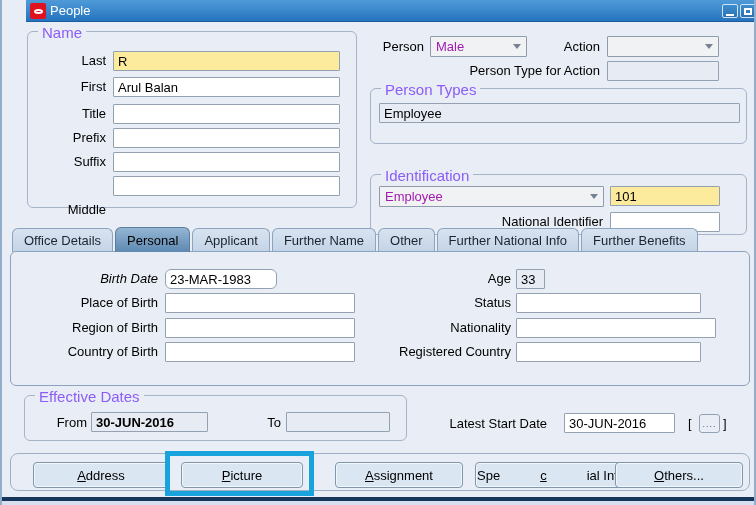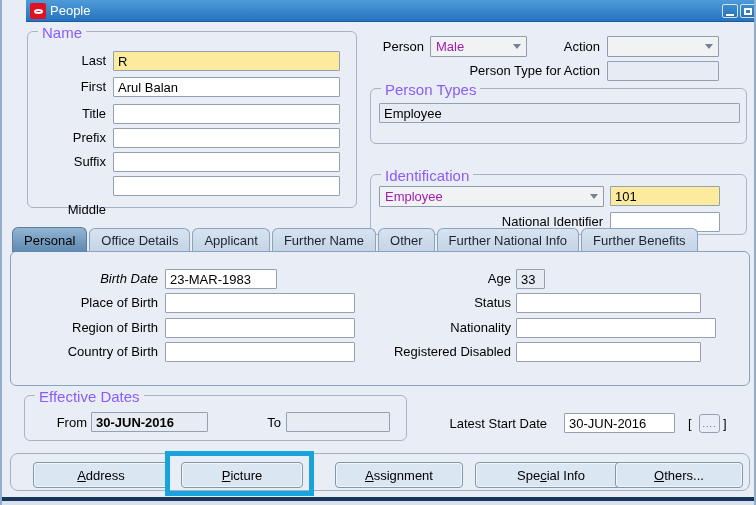--- a/index.html
+++ b/index.html
@@ -128,46 +128,46 @@
     <div class="combo" style="left:8px;top:11px;width:225px;">
       <span class="ctext">Employee</span>
       <span class="arrow"></span>
     </div>
     <input class="tf req" style="left: 239px; top: 11px; width: 110px;" value="101">
     <span class="lbl" style="left:95px;width:137px;top:37px;">National Identifier</span>
     <input class="tf" style="left: 239px; top: 37px; width: 110px;" value="">
   </div>
 
   <div class="tabstrip">
+    <div class="tab">Office Details</div>
     <div class="tab active">Personal</div>
-    <div class="tab">Office Details</div>
     <div class="tab">Applicant</div>
     <div class="tab">Further Name</div>
     <div class="tab">Other</div>
     <div class="tab">Further National Info</div>
     <div class="tab">Further Benefits</div>
   </div>
 
   <div class="tabframe">
     <span class="lbl" style="left:12px;width:135px;top:17px;font-style:italic;">Birth Date</span>
-    <input class="tf" style="left: 154px; top: 17px; width: 112px;" value="23-MAR-1983">
+    <input class="tf" style="left: 154px; top: 17px; width: 112px; border-radius: 6px;" value="23-MAR-1983">
     <span class="lbl" style="left:12px;width:135px;top:41px;">Place of Birth</span>
     <input class="tf" style="left: 154px; top: 41px; width: 190px;" value="">
     <span class="lbl" style="left:12px;width:135px;top:66px;">Region of Birth</span>
     <input class="tf" style="left: 154px; top: 66px; width: 190px;" value="">
     <span class="lbl" style="left:12px;width:135px;top:90px;">Country of Birth</span>
     <input class="tf" style="left: 154px; top: 90px; width: 190px;" value="">
 
     <span class="lbl" style="left:322px;width:178px;top:17px;">Age</span>
     <input class="tf dis" style="left: 505px; top: 17px; width: 29px;" value="33">
     <span class="lbl" style="left:322px;width:178px;top:41px;">Status</span>
     <input class="tf" style="left: 505px; top: 41px; width: 185px;" value="">
     <span class="lbl" style="left:322px;width:178px;top:66px;">Nationality</span>
     <input class="tf" style="left: 505px; top: 66px; width: 200px;" value="">
-    <span class="lbl" style="left:322px;width:178px;top:90px;">Registered Disabled</span>
+    <span class="lbl" style="left:322px;width:178px;top:90px;">Registered Country</span>
     <input class="tf" style="left: 505px; top: 90px; width: 185px;" value="">
   </div>
 
   <div class="frame" style="left:22px;top:395px;width:383px;height:46px;">
     <span class="legend">Effective Dates</span>
     <span class="lbl" style="left:10px;width:52px;top:17px;">From</span>
     <input class="tf dis bold" style="left: 66px; top: 16px; width: 117px;" value="30-JUN-2016">
     <span class="lbl" style="left:228px;width:28px;top:17px;">To</span>
     <input class="tf dis" style="left: 261px; top: 16px; width: 104px;" value="">
   </div>
@@ -187,21 +187,21 @@
     <div class="btn" style="left:170px;width:122px;">
       <span class="pre"></span>
         <span class="mn">P</span>
         <span class="post">icture</span>
     </div>
     <div class="btn" style="left:324px;width:128px;">
       <span class="pre"></span>
         <span class="mn">A</span>
         <span class="post">ssignment</span>
     </div>
-    <div class="btn" style="left:464px;width:152px;">
+    <div class="btn" style="left:464px;width:152px;gap:40px;">
       <span class="pre">Spe</span>
         <span class="mn">c</span>
         <span class="post">ial Info</span>
     </div>
     <div class="btn" style="left:604px;width:128px;">
       <span class="pre"></span>
         <span class="mn">O</span>
         <span class="post">thers...</span>
     </div>
   </div>

